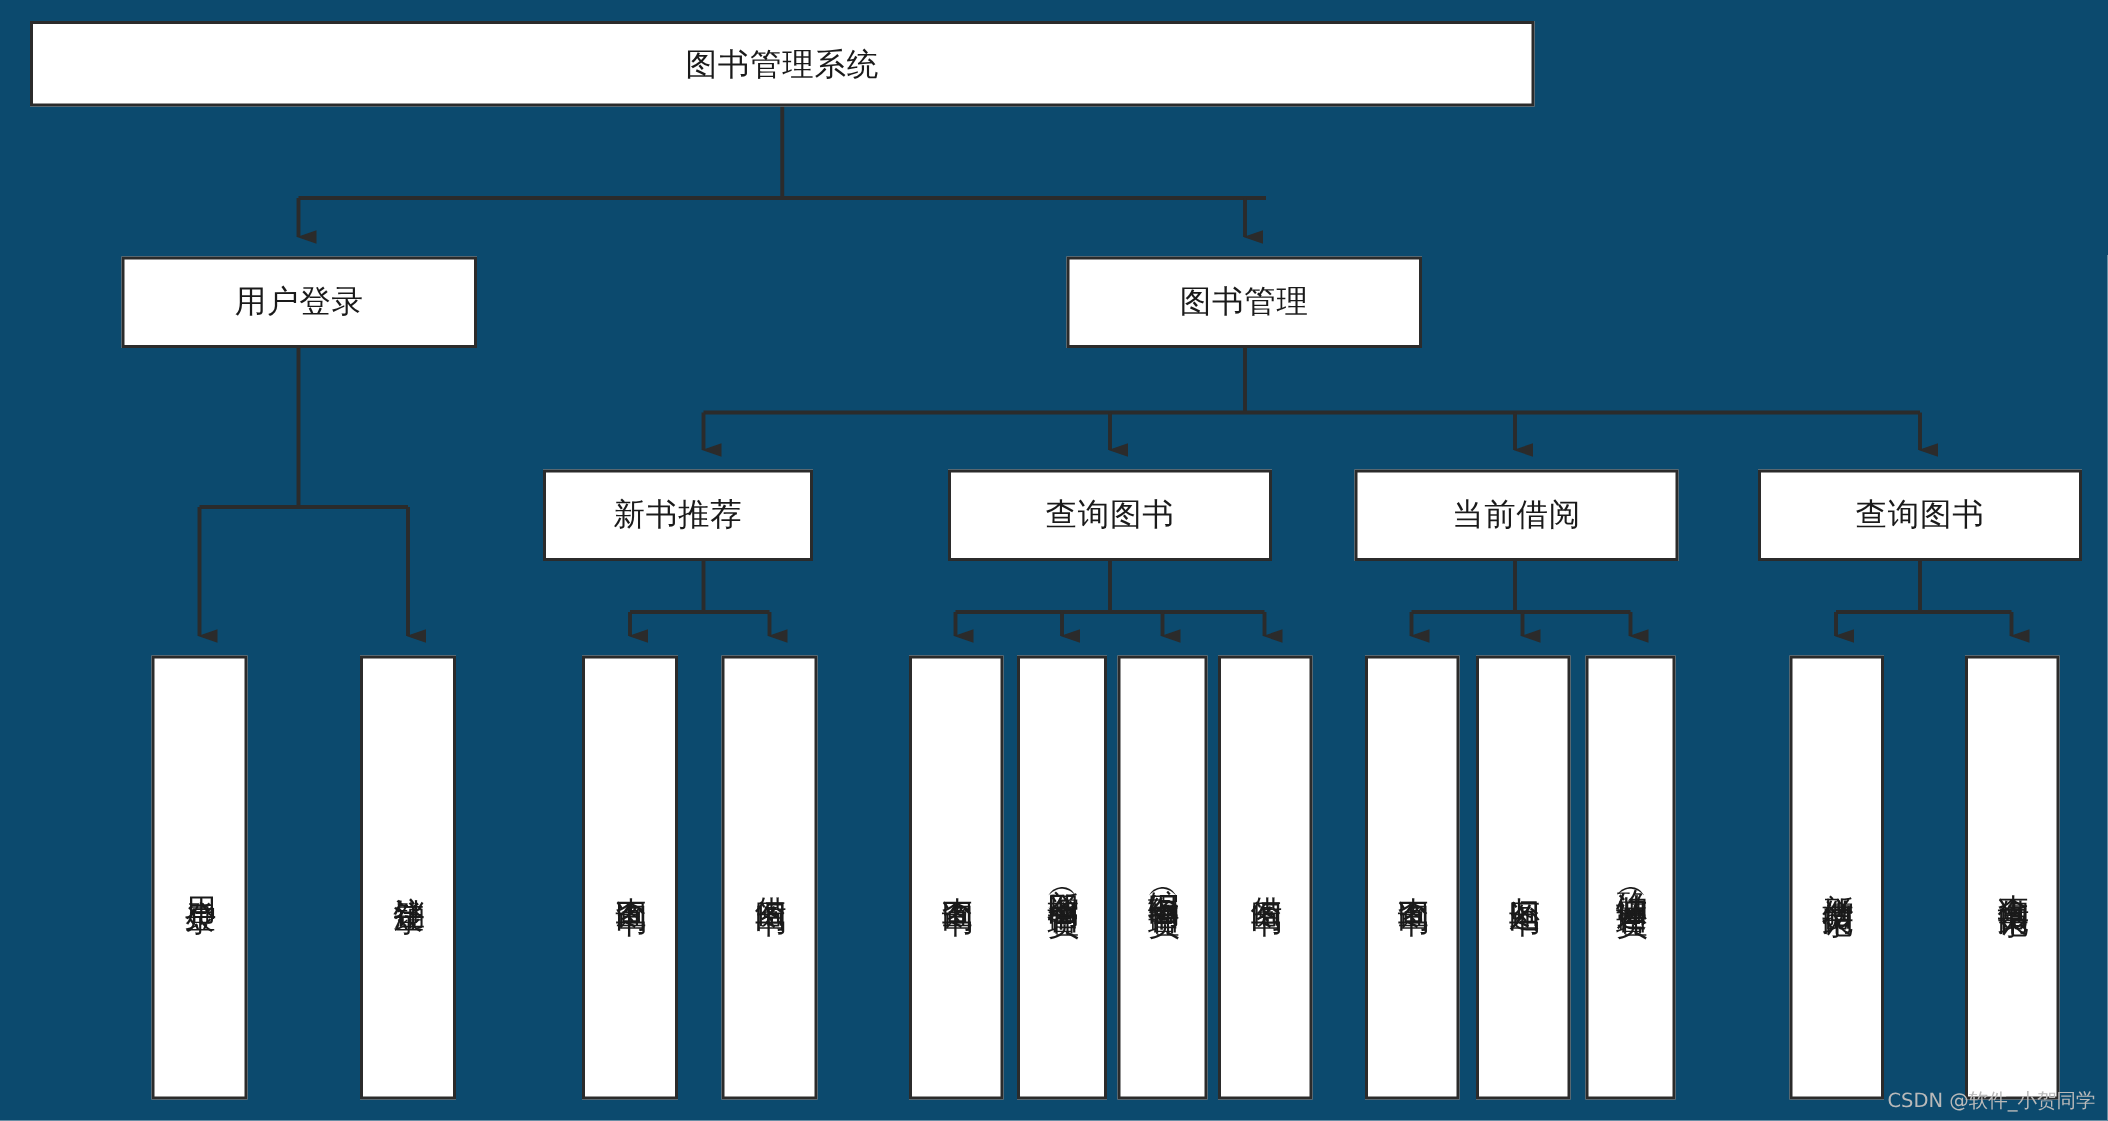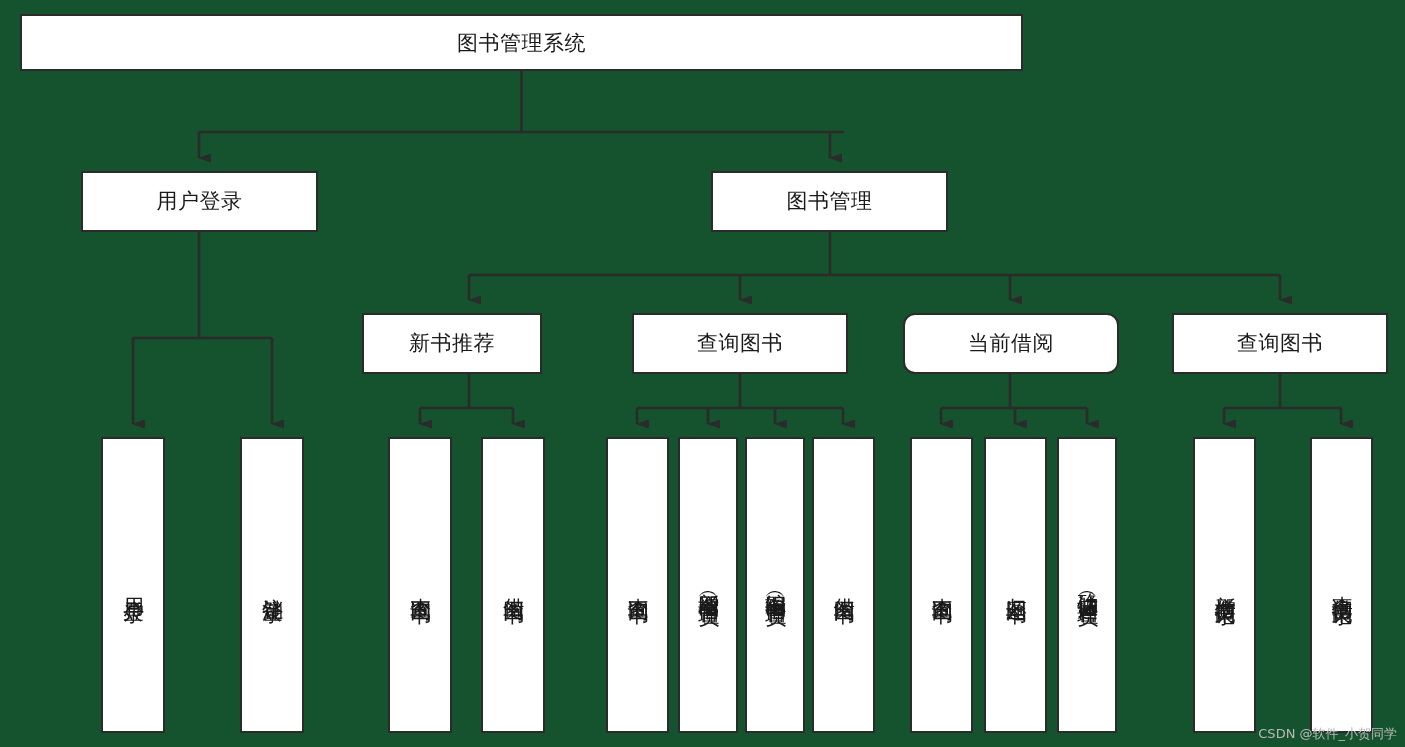--- a/index.html
+++ b/index.html
@@ -10,21 +10,21 @@
   body {
     width: 1405px;
     height: 747px;
     font-family: "DejaVu Sans", "Liberation Sans", sans-serif;
     overflow: hidden;
   }
   #diagram-root {
     position: relative;
     width: 1405px;
     height: 747px;
-    background: #14532d;
+    background: #0c4a6e;
   }
   svg.layer {
     position: absolute;
     top: 0;
     left: 0;
     width: 1405px;
     height: 747px;
   }
   .node-box {
     position: absolute;
@@ -139,21 +139,21 @@
   <div class="node-box" id="node-l2-1" style="left: 711px; top: 171px; width: 237px; height: 61px;">
     <span class="node-label h-label">图书管理</span>
   </div>
 
   <div class="node-box" id="node-l3-0" style="left: 362px; top: 313px; width: 180px; height: 61px;">
     <span class="node-label h-label">新书推荐</span>
   </div>
   <div class="node-box" id="node-l3-1" style="left: 632px; top: 313px; width: 216px; height: 61px;">
     <span class="node-label h-label">查询图书</span>
   </div>
-  <div class="node-box" id="node-l3-2" style="left: 903px; top: 313px; width: 216px; height: 61px; border-radius: 12px;">
+  <div class="node-box" id="node-l3-2" style="left: 903px; top: 313px; width: 216px; height: 61px;">
     <span class="node-label h-label">当前借阅</span>
   </div>
   <div class="node-box" id="node-l3-3" style="left: 1172px; top: 313px; width: 216px; height: 61px;">
     <span class="node-label h-label">查询图书</span>
   </div>
 
   <div class="node-box leaf-box" id="node-leaf-0" style="left: 101px; top: 437px; width: 64px; height: 296px;">
     <span class="node-label v-label">用户登录</span>
   </div>
   <div class="node-box leaf-box" id="node-leaf-1" style="left: 240px; top: 437px; width: 64px; height: 296px;">

